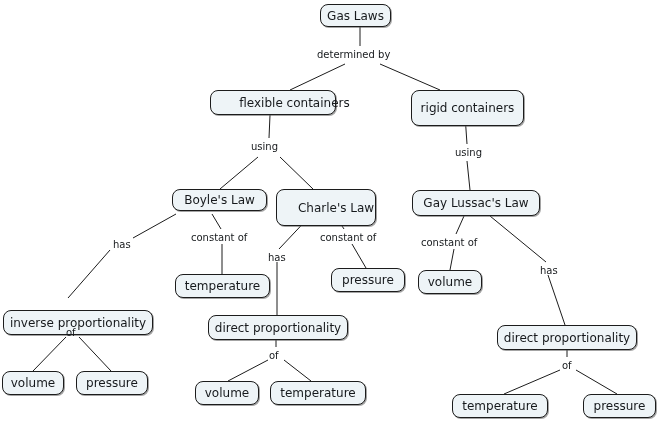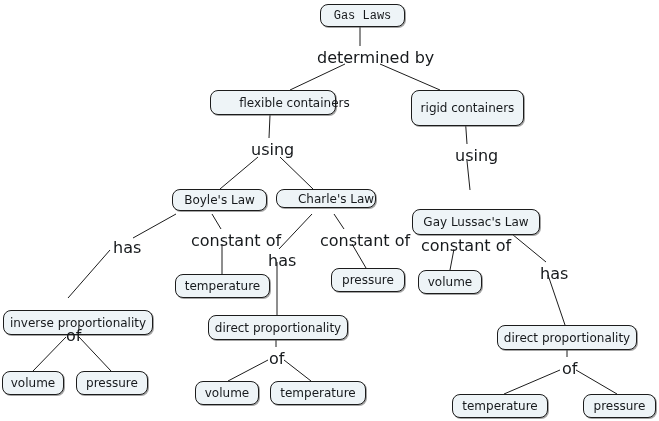--- a/index.html
+++ b/index.html
@@ -36,21 +36,21 @@
     line-height: 1;
     display: flex;
     align-items: center;
     justify-content: center;
     white-space: nowrap;
     box-shadow: 1px 1px 0 rgba(90,90,90,0.55);
   }
   .edge-label {
     position: absolute;
     color: #16191c;
-    font-size: 16px;
+    font-size: 10px;
     line-height: 1;
     white-space: nowrap;
     background: transparent;
   }
 </style>
 </head>
 <body>
 
 <div id="canvas">
   <svg id="edge-layer" viewBox="0 0 659 421">
@@ -78,36 +78,36 @@
       <line x1="66" y1="337" x2="33" y2="371" stroke="#1c1c1c" stroke-width="1"></line>
       <line x1="79" y1="337" x2="111" y2="371" stroke="#1c1c1c" stroke-width="1"></line>
       <line x1="276" y1="340" x2="276" y2="347" stroke="#1c1c1c" stroke-width="1"></line>
       <line x1="268" y1="360" x2="228" y2="381" stroke="#1c1c1c" stroke-width="1"></line>
       <line x1="284" y1="360" x2="311" y2="381" stroke="#1c1c1c" stroke-width="1"></line>
       <line x1="567" y1="350" x2="567" y2="357" stroke="#1c1c1c" stroke-width="1"></line>
       <line x1="560" y1="370" x2="504" y2="394" stroke="#1c1c1c" stroke-width="1"></line>
       <line x1="576" y1="370" x2="617" y2="394" stroke="#1c1c1c" stroke-width="1"></line>
     </svg>
   <div id="node-layer">
-      <div class="node" style="left: 320px; top: 4px; width: 85px; height: 23px; font-family: Liberation Mono, monospace;">
+      <div class="node" style="left: 320px; top: 4px; width: 71px; height: 23px;">
         <span>Gas Laws</span>
       </div>
       <div class="node" style="left: 210px; top: 90px; width: 126px; height: 25px; padding-left: 43px;">
         <span>flexible containers</span>
       </div>
       <div class="node" style="left: 411px; top: 90px; width: 113px; height: 36px;">
         <span>rigid containers</span>
       </div>
       <div class="node" style="left: 172px; top: 189px; width: 95px; height: 22px;">
         <span>Boyle's Law</span>
       </div>
-      <div class="node" style="left: 276px; top: 189px; width: 100px; height: 19px; padding-left: 20px;">
+      <div class="node" style="left: 276px; top: 189px; width: 100px; height: 37px; padding-left: 20px;">
         <span>Charle's Law</span>
       </div>
-      <div class="node" style="left: 412px; top: 190px; width: 128px; height: 26px; margin-top: 19px;">
+      <div class="node" style="left: 412px; top: 190px; width: 128px; height: 26px;">
         <span>Gay Lussac's Law</span>
       </div>
       <div class="node" style="left: 175px; top: 274px; width: 95px; height: 24px;">
         <span>temperature</span>
       </div>
       <div class="node" style="left: 331px; top: 268px; width: 74px; height: 24px;">
         <span>pressure</span>
       </div>
       <div class="node" style="left: 418px; top: 270px; width: 64px; height: 24px;">
         <span>volume</span>

